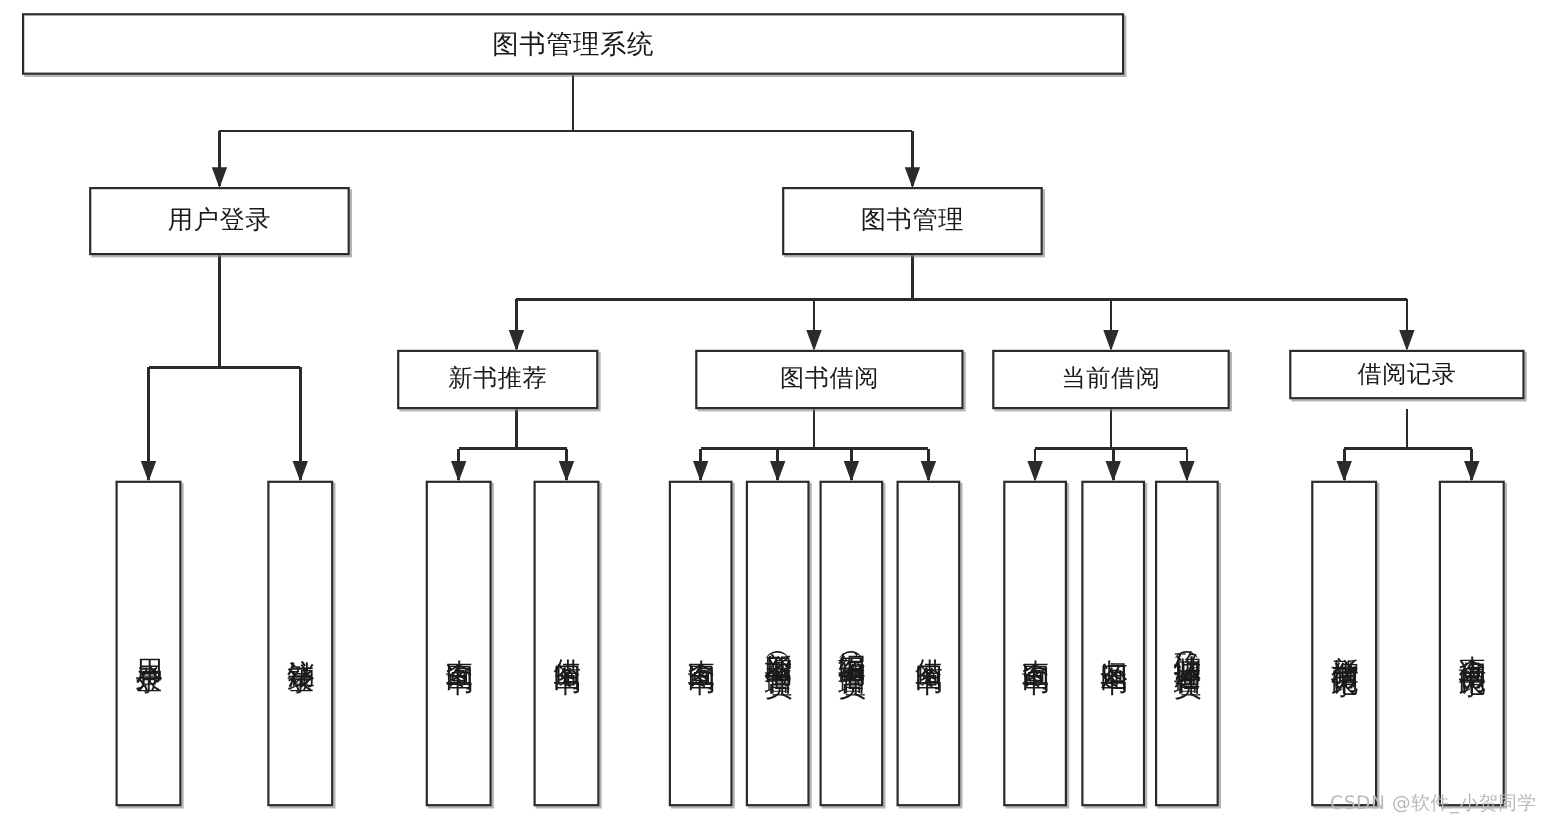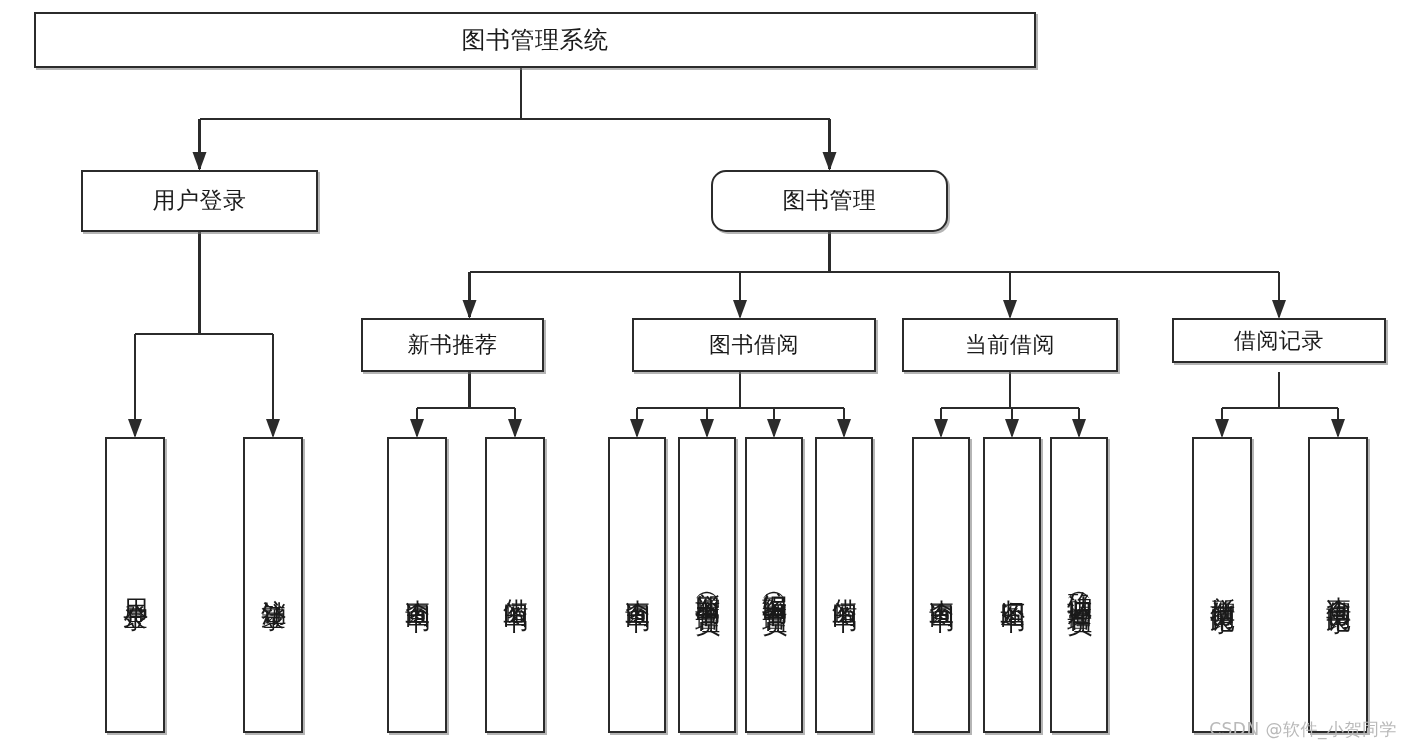--- a/index.html
+++ b/index.html
@@ -134,27 +134,27 @@
       <path d="M 1072 419 L 1086 419 L 1079 438 Z" fill="#2b2b2b"></path>
       <line x1="1279" y1="372" x2="1279" y2="408" stroke="#2b2b2b" stroke-width="2.4" shape-rendering="crispEdges"></line>
       <line x1="1222" y1="408" x2="1338" y2="408" stroke="#2b2b2b" stroke-width="2.4" shape-rendering="crispEdges"></line>
       <line x1="1222" y1="408" x2="1222" y2="436" stroke="#2b2b2b" stroke-width="2.4" shape-rendering="crispEdges"></line>
       <path d="M 1215 419 L 1229 419 L 1222 438 Z" fill="#2b2b2b"></path>
       <line x1="1338" y1="408" x2="1338" y2="436" stroke="#2b2b2b" stroke-width="2.4" shape-rendering="crispEdges"></line>
       <path d="M 1331 419 L 1345 419 L 1338 438 Z" fill="#2b2b2b"></path>
     </svg>
 
   <div id="nodes-layer">
-      <div class="node level-0 horizontal" style="left: 20px; top: 12px; width: 1002px; height: 56px; margin-left: 14px;">
+      <div class="node level-0 horizontal" style="left: 20px; top: 12px; width: 1002px; height: 56px;">
         <span class="node-label">图书管理系统</span>
       </div>
       <div class="node level-1 horizontal" style="left: 81px; top: 170px; width: 237px; height: 62px;">
         <span class="node-label">用户登录</span>
       </div>
-      <div class="node level-1 horizontal" style="left: 711px; top: 170px; width: 237px; height: 62px; border-radius: 15px;">
+      <div class="node level-1 horizontal" style="left: 711px; top: 170px; width: 237px; height: 62px;">
         <span class="node-label">图书管理</span>
       </div>
       <div class="node level-2 horizontal" style="left: 361px; top: 318px; width: 183px; height: 54px;">
         <span class="node-label">新书推荐</span>
       </div>
       <div class="node level-2 horizontal" style="left: 632px; top: 318px; width: 244px; height: 54px;">
         <span class="node-label">图书借阅</span>
       </div>
       <div class="node level-2 horizontal" style="left: 902px; top: 318px; width: 216px; height: 54px;">
         <span class="node-label">当前借阅</span>

